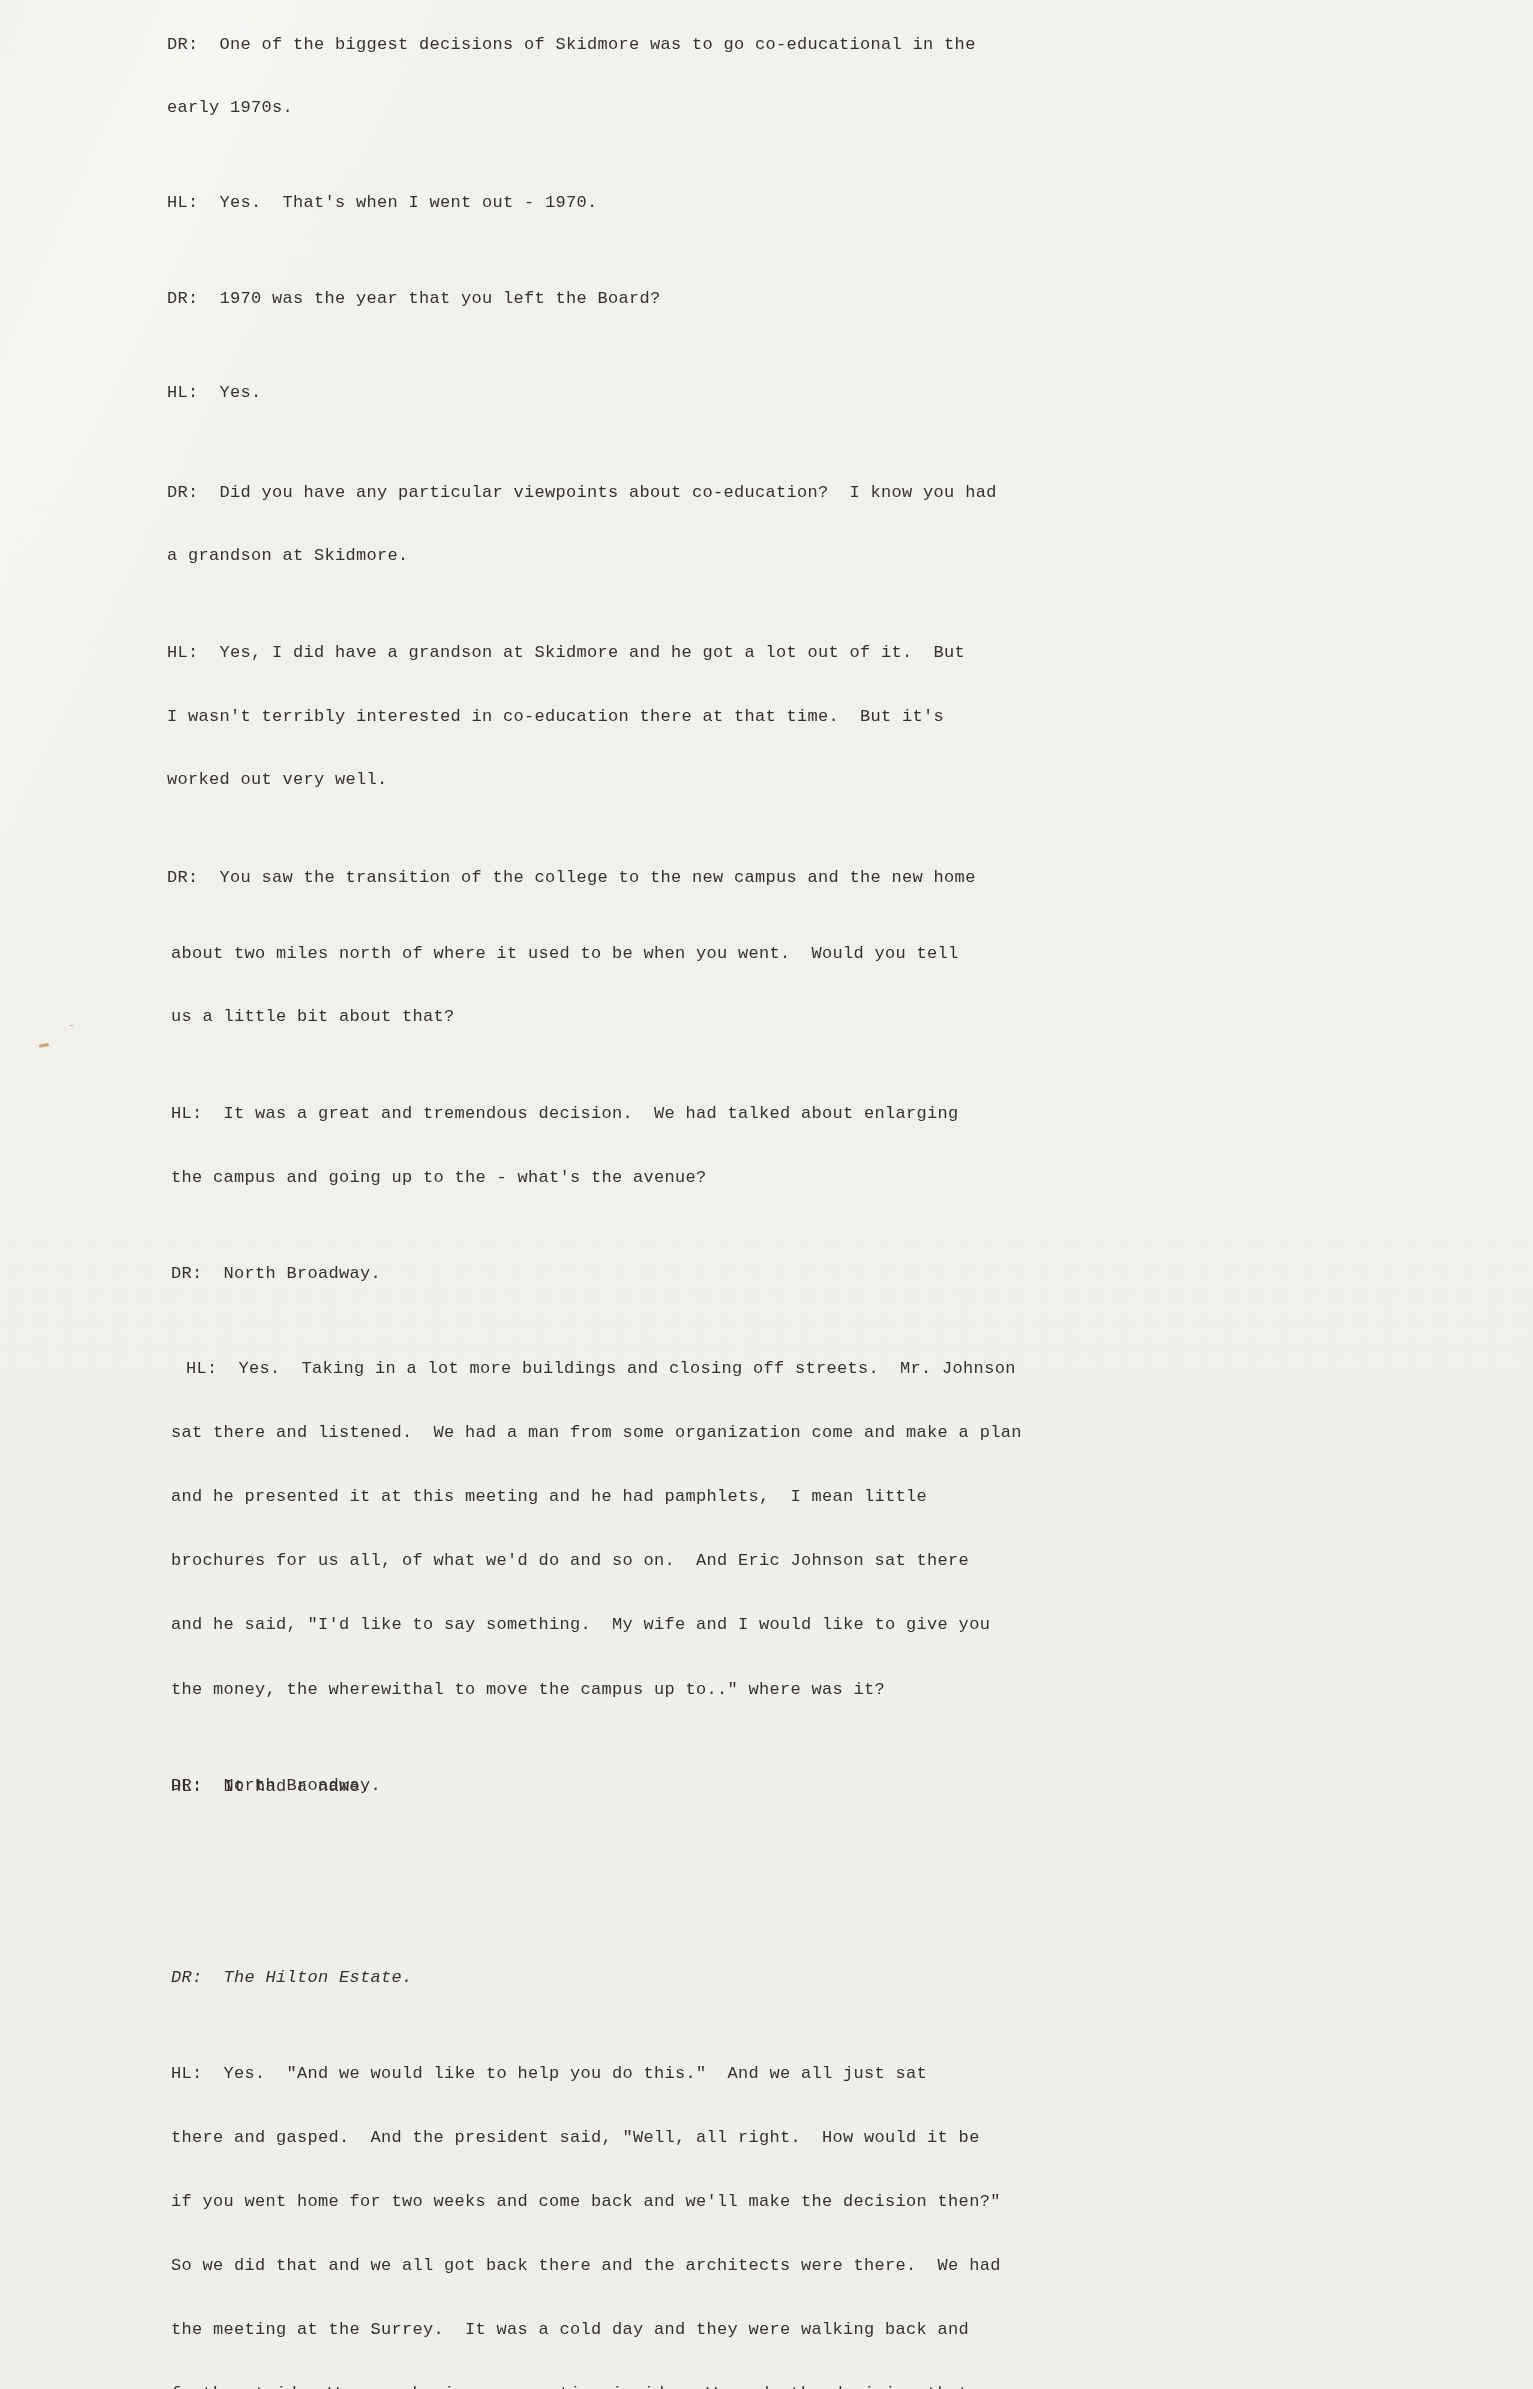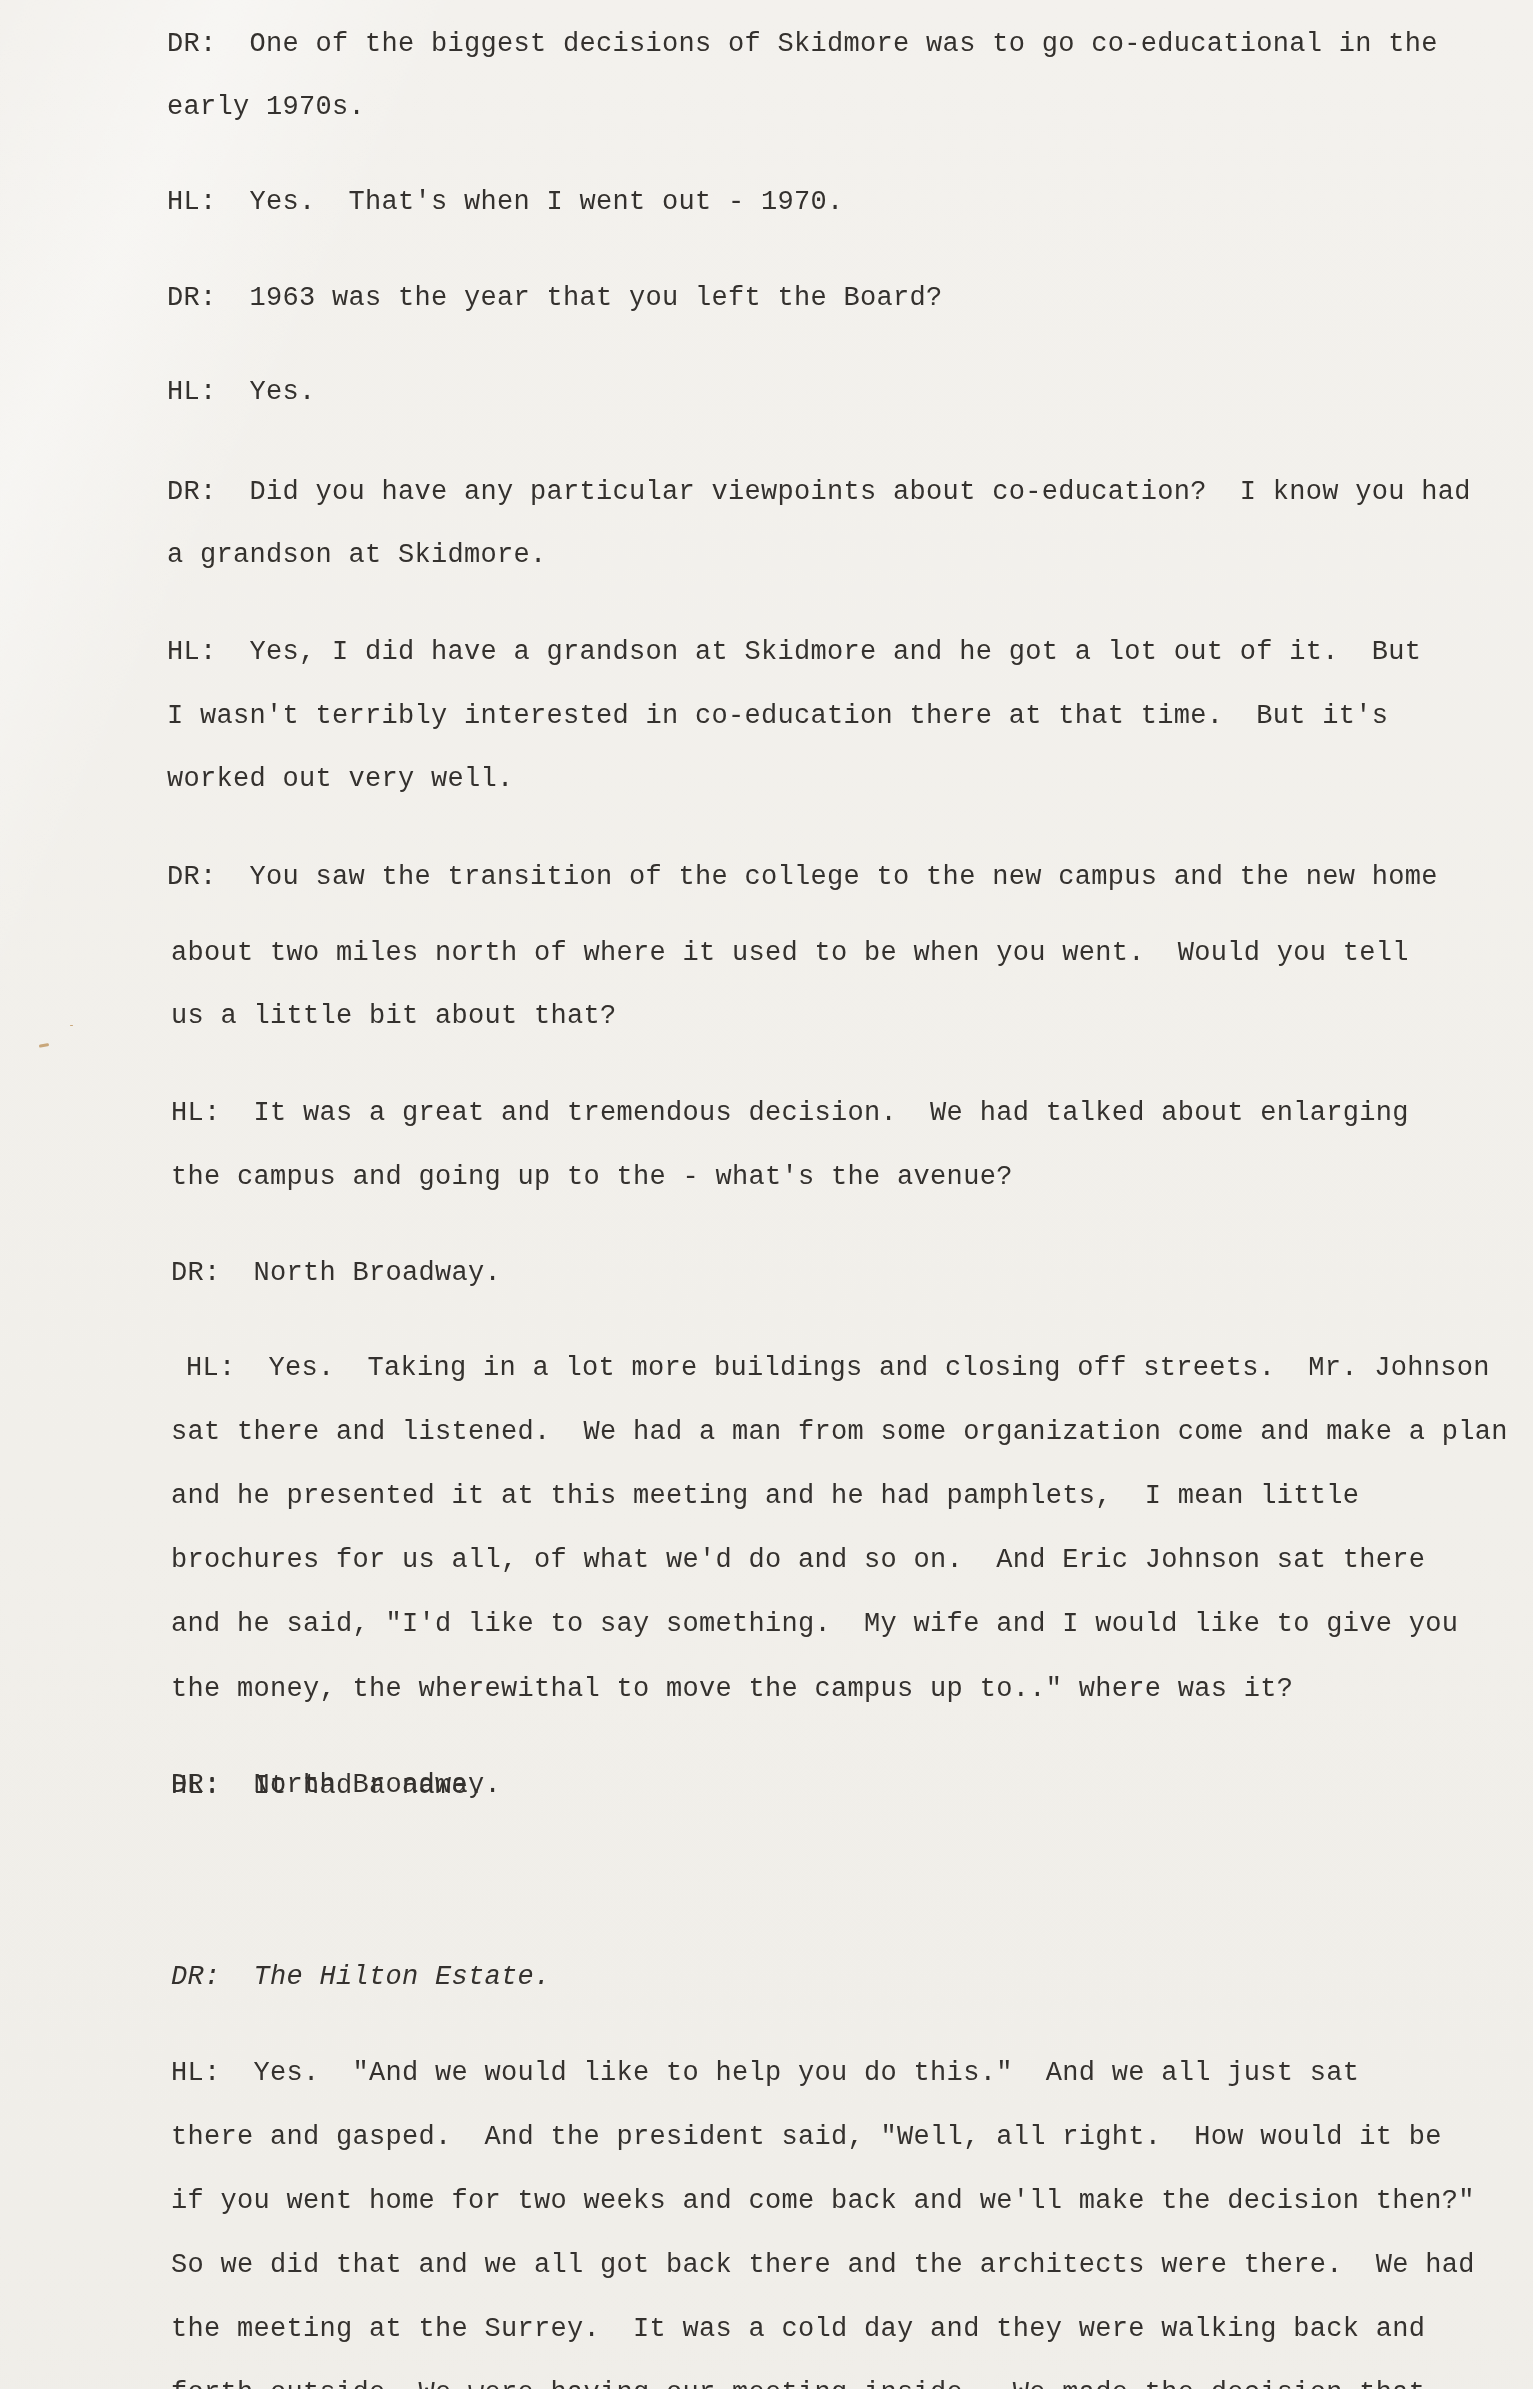--- a/index.html
+++ b/index.html
@@ -21,42 +21,42 @@
     .page {
       position: absolute;
       left: 0;
       top: 0;
       width: 1534px;
       height: 2958px;
     }
     .line {
       position: absolute;
       white-space: pre;
-      font-size: 27px;
+      font-size: 17px;
       line-height: 29px;
       letter-spacing: 0.3px;
       color: #34312e;
     }
     .speck {
       position: absolute;
       background: #c9a77a;
       border-radius: 1.4px;
     }
   </style>
 </head>
 <body>
 
 <div class="page">
   <div class="speck" style="left:39px; top:1044px; width:9.6px; height:2.9px; transform:rotate(-10deg);"></div>
   <div class="speck" style="left:70px; top:1025px; width:2.9px; height:1.4px;"></div>
   <div id="lines">
       <div class="line" style="left: 167px; top: 30px;">DR:  One of the biggest decisions of Skidmore was to go co-educational in the</div>
       <div class="line" style="left: 167px; top: 93px;">early 1970s.</div>
       <div class="line" style="left: 167px; top: 188px;">HL:  Yes.  That's when I went out - 1970.</div>
-      <div class="line" style="left: 167px; top: 284px;">DR:  1963 was the year that you left the Board?</div>
+      <div class="line" style="left: 167px; top: 284px;">DR:  1970 was the year that you left the Board?</div>
       <div class="line" style="left: 167px; top: 378px;">HL:  Yes.</div>
       <div class="line" style="left: 167px; top: 478px;">DR:  Did you have any particular viewpoints about co-education?  I know you had</div>
       <div class="line" style="left: 167px; top: 541px;">a grandson at Skidmore.</div>
       <div class="line" style="left: 167px; top: 638px;">HL:  Yes, I did have a grandson at Skidmore and he got a lot out of it.  But</div>
       <div class="line" style="left: 167px; top: 702px; text-align: center;">I wasn't terribly interested in co-education there at that time.  But it's</div>
       <div class="line" style="left: 167px; top: 765px;">worked out very well.</div>
       <div class="line" style="left: 167px; top: 863px;">DR:  You saw the transition of the college to the new campus and the new home</div>
       <div class="line" style="left: 171px; top: 939px;">about two miles north of where it used to be when you went.  Would you tell</div>
       <div class="line" style="left: 171px; top: 1002px;">us a little bit about that?</div>
       <div class="line" style="left: 171px; top: 1099px; text-align: right;">HL:  It was a great and tremendous decision.  We had talked about enlarging</div>

